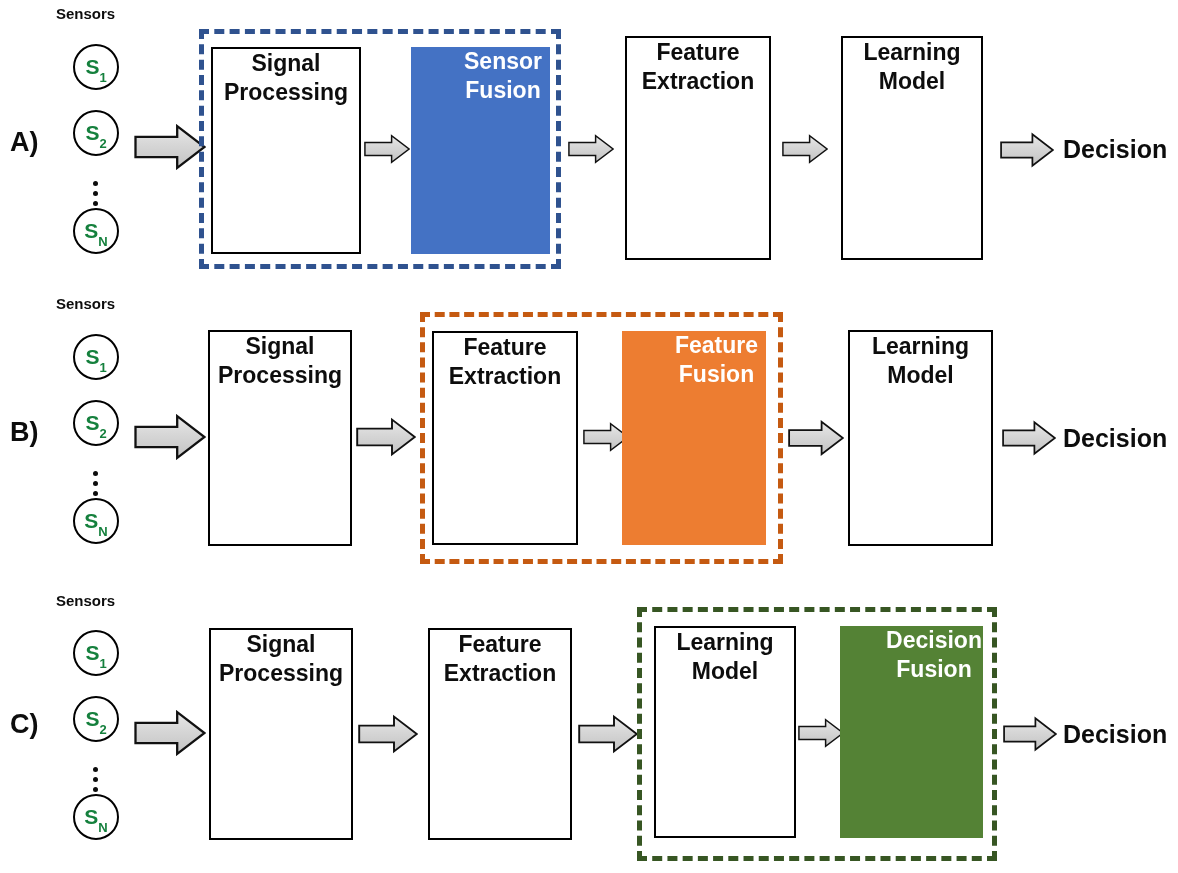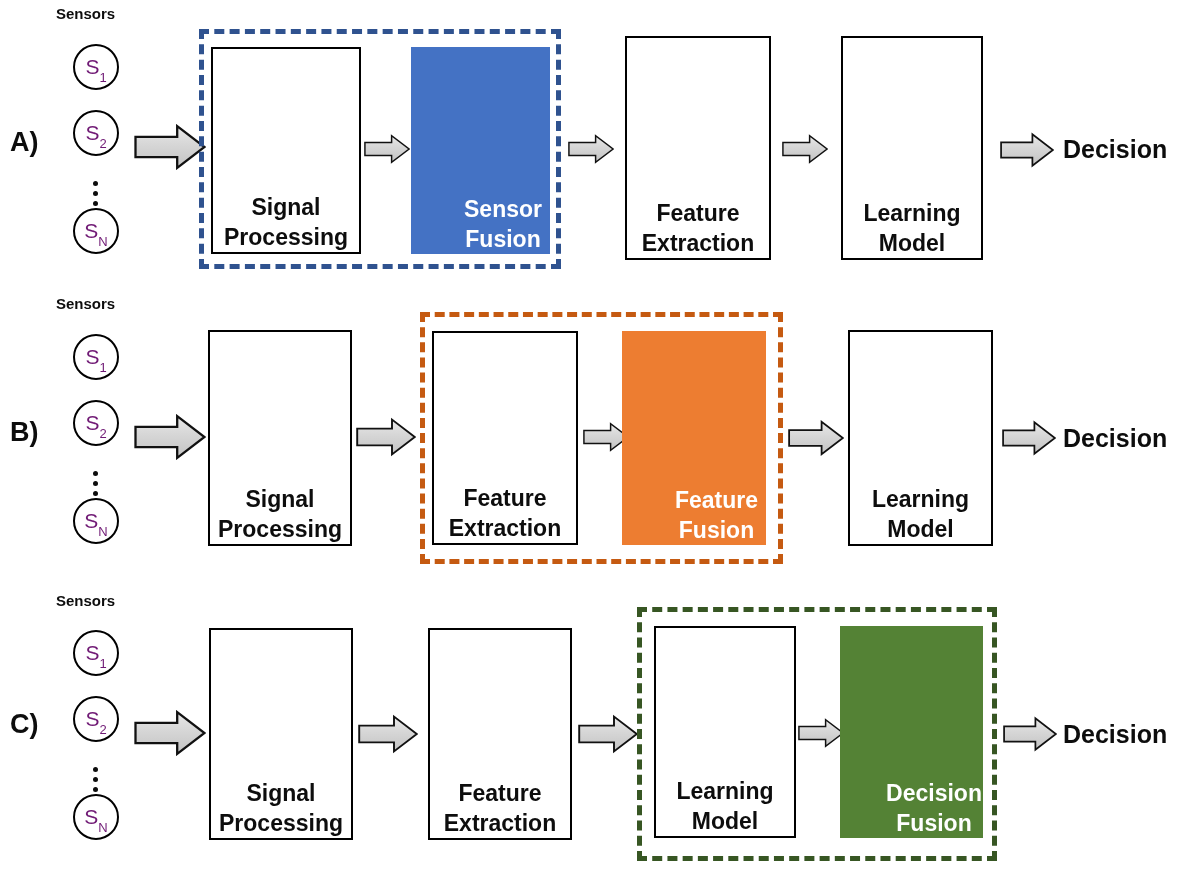--- a/index.html
+++ b/index.html
@@ -46,22 +46,22 @@
     height: 46px;
     border: 2.4px solid #000000;
     border-radius: 50%;
     background: #ffffff;
     display: flex;
     align-items: center;
     justify-content: center;
   }
   .sensor-circle .s-label {
     font-size: 21px;
-    color: #701a75;
-    font-weight: normal;
+    color: #15803d;
+    font-weight: bold;
     line-height: 1;
     position: relative;
     top: -1px;
   }
   .sensor-circle .s-label sub {
     font-size: 13px;
     line-height: 0;
     position: relative;
     top: 3px;
     left: 0px;
@@ -81,21 +81,21 @@
     border-radius: 50%;
     background: #0d0d0d;
     margin: 5px 0;
   }
 
   
   .stage-box {
     border: 2.6px solid #000000;
     background: #ffffff;
     display: flex;
-    align-items: flex-end;
+    align-items: flex-start;
     justify-content: center;
     text-align: center;
   }
   .stage-box .box-text {
     font-size: 23px;
     font-weight: bold;
     color: #0d0d0d;
     line-height: 1.28;
     padding: 0 4px;
   }

